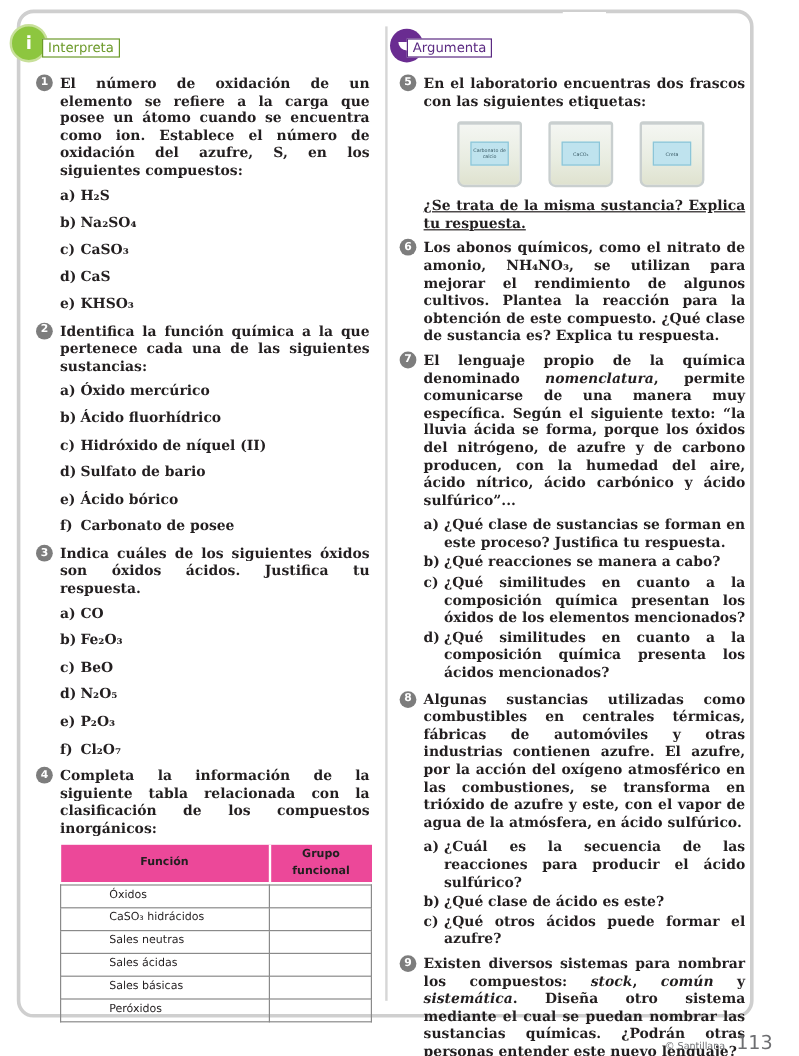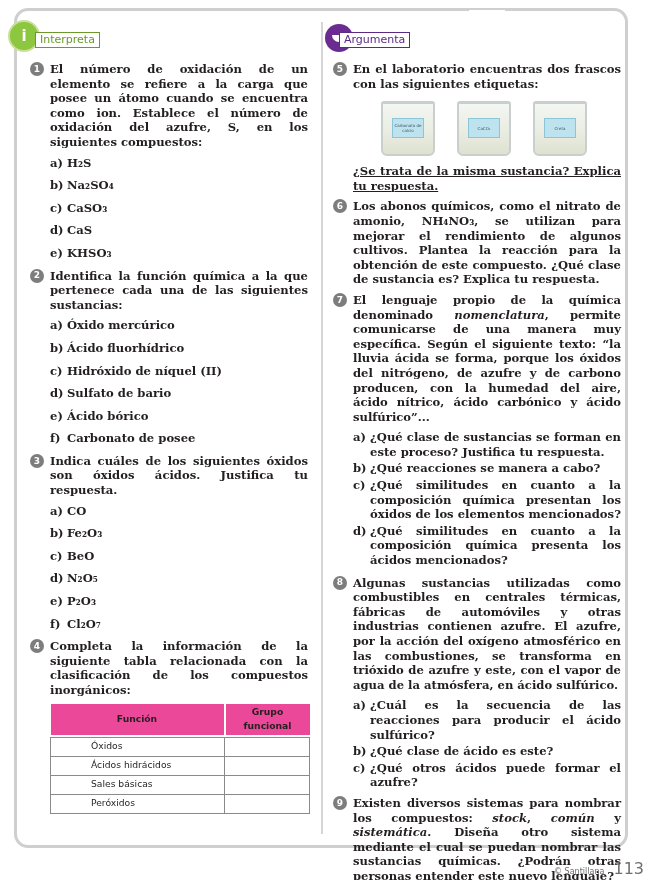--- a/index.html
+++ b/index.html
@@ -188,21 +188,29 @@
     <tbody>
       <tr class="gap">
           <td></td>
           <td></td>
         </tr>
       <tr>
           <td>Óxidos</td>
           <td></td>
         </tr>
       <tr>
-          <td>Ácidos hidrácidos</td>
+          <td>CaSO₃ hidrácidos</td>
+          <td></td>
+        </tr>
+      <tr>
+          <td>Sales neutras</td>
+          <td></td>
+        </tr>
+      <tr>
+          <td>Sales ácidas</td>
           <td></td>
         </tr>
       <tr>
           <td>Sales básicas</td>
           <td></td>
         </tr>
       <tr>
           <td>Peróxidos</td>
           <td></td>
         </tr>

